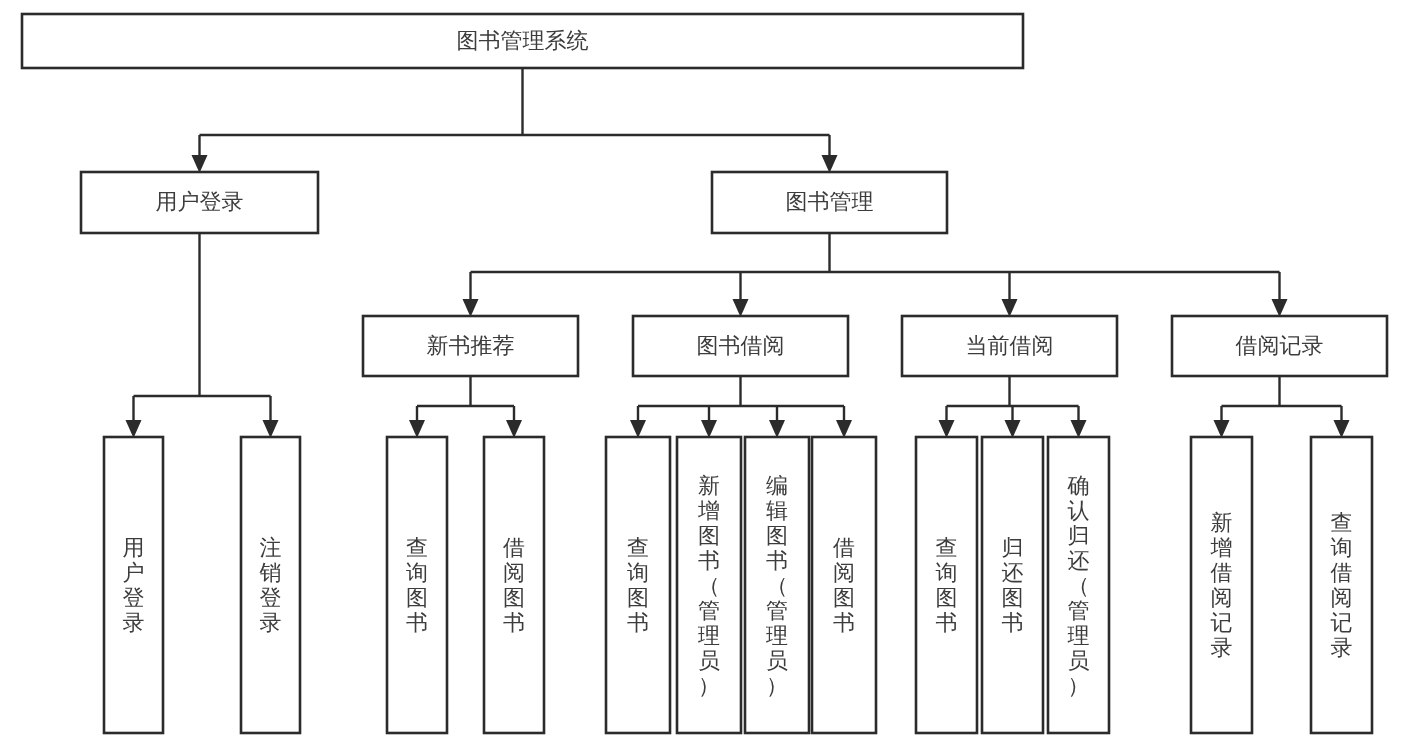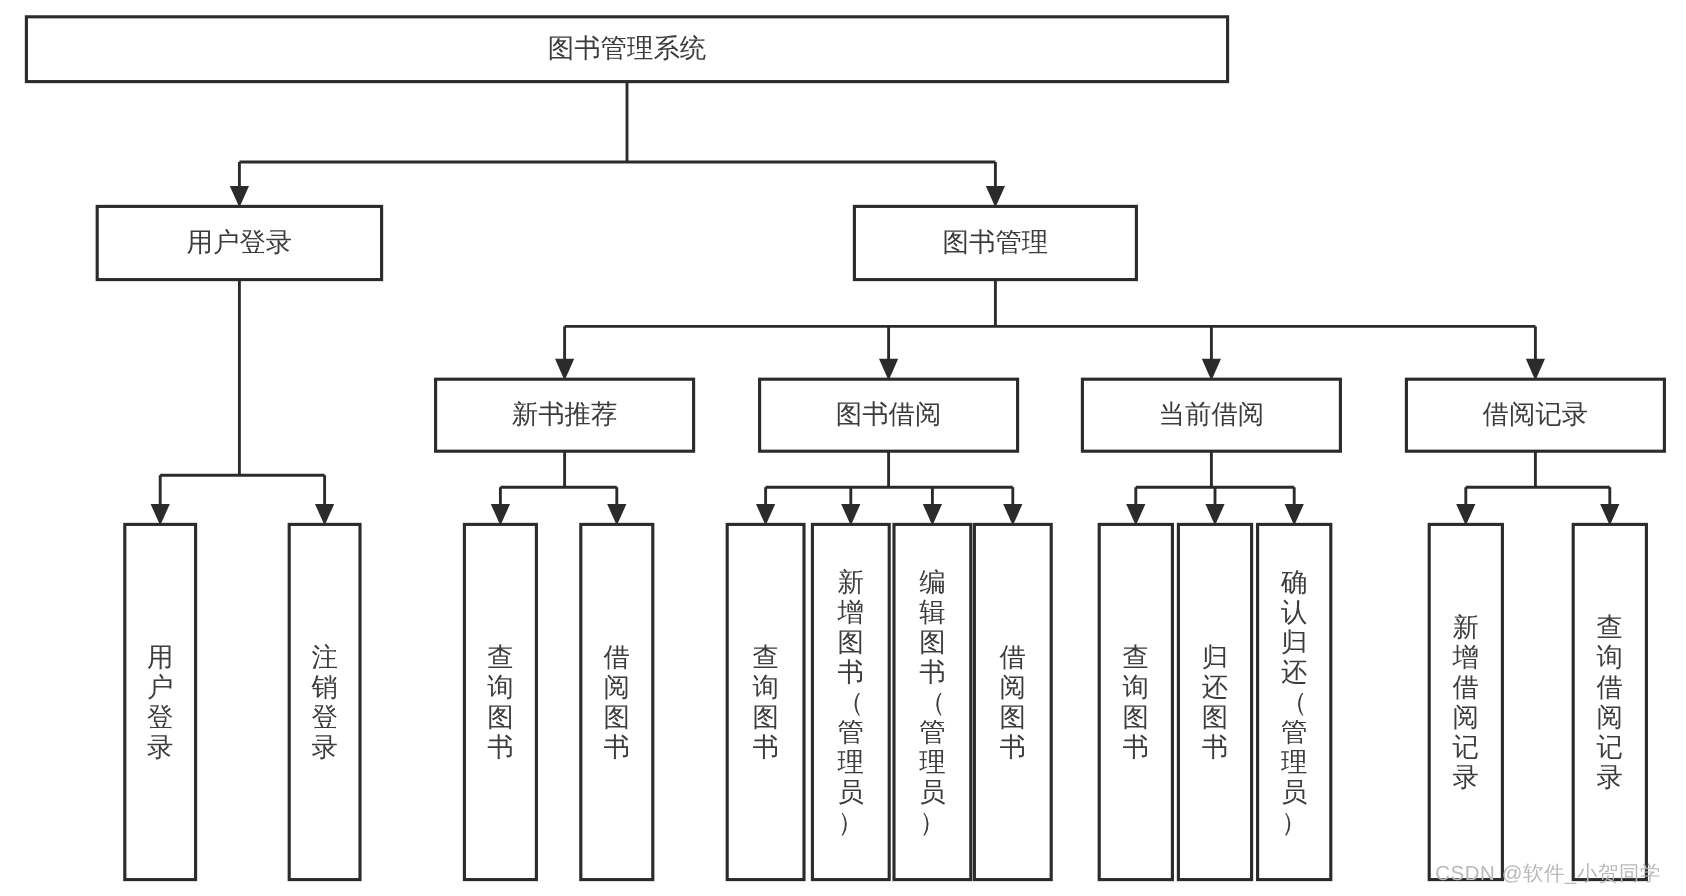--- a/index.html
+++ b/index.html
@@ -202,14 +202,13 @@
         <g>
           <rect class="node-box" x="1191" y="437" width="61" height="296" rx="0"></rect>
           <text class="node-label-v" x="1221.5" y="530"><tspan x="1221.5" y="530">新</tspan><tspan x="1221.5" y="555">增</tspan><tspan x="1221.5" y="580">借</tspan><tspan x="1221.5" y="605">阅</tspan><tspan x="1221.5" y="630">记</tspan><tspan x="1221.5" y="655">录</tspan></text>
         </g>
         <g>
           <rect class="node-box" x="1311" y="437" width="61" height="296" rx="0"></rect>
           <text class="node-label-v" x="1341.5" y="530"><tspan x="1341.5" y="530">查</tspan><tspan x="1341.5" y="555">询</tspan><tspan x="1341.5" y="580">借</tspan><tspan x="1341.5" y="605">阅</tspan><tspan x="1341.5" y="630">记</tspan><tspan x="1341.5" y="655">录</tspan></text>
         </g>
       </g>
   </svg>
-  <div class="watermark" style="left: 1196px; top: 716px;">CSDN @软件_小贺同学</div>
 </div>
 
 </body></html>

